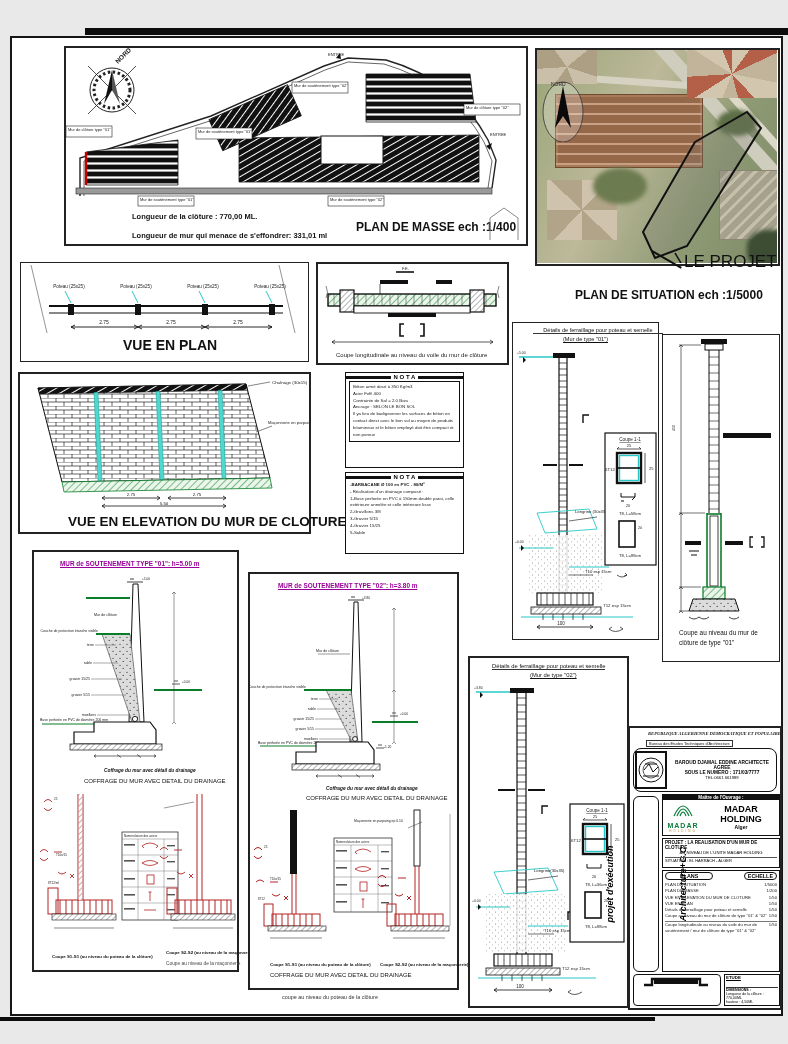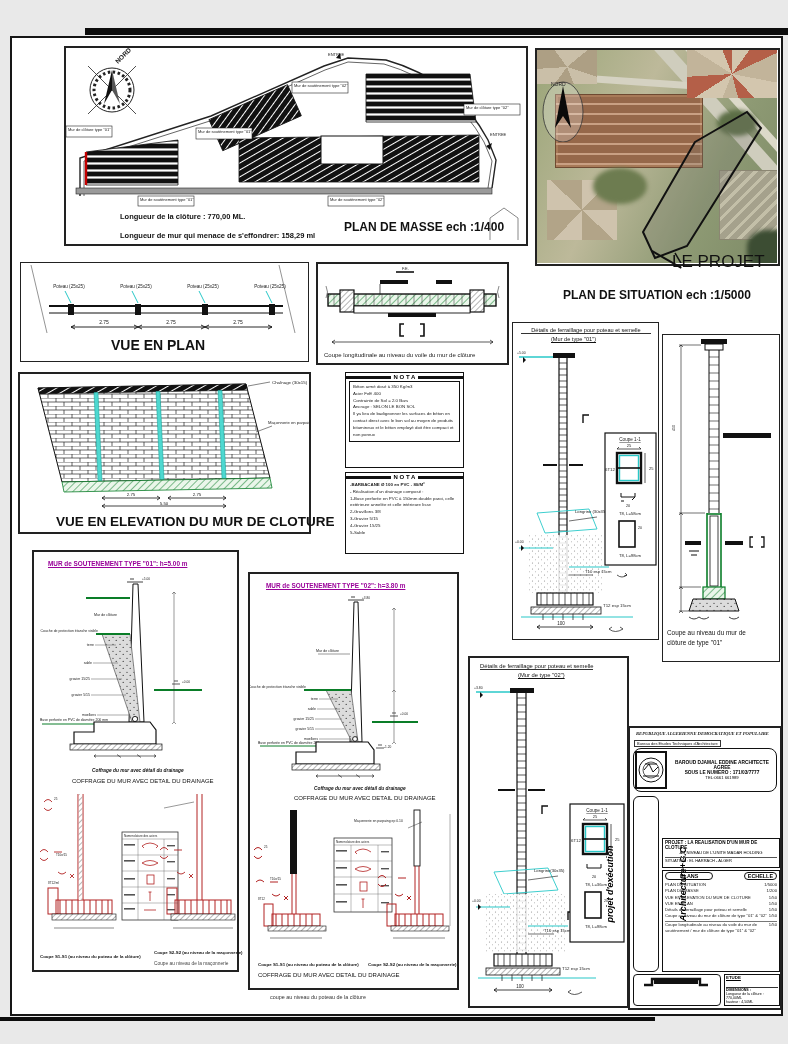--- a/index.html
+++ b/index.html
@@ -1,21 +1,21 @@
 <!DOCTYPE html>
 <html><head>
 <meta charset="utf-8">
 <style>
   * { margin:0; padding:0; box-sizing:border-box; }
   html,body { width:788px; height:1044px; }
   body { font-family:"Liberation Sans", sans-serif; background:#e9e9e9; position:relative; overflow:hidden; }
   .sheet { position:absolute; left:10px; top:36px; width:773px; height:980px; background:#fff; border:2px solid #161616; }
   .abs { position:absolute; }
   .panel { position:absolute; background:#fff; border:1.6px solid #222; }
-  .t { position:absolute; color:#111; white-space:nowrap; }
+  .t { position:absolute; color:#111; white-space:nowrap;margin-left:12px; }
   .cap6 { font-size:6px; color:#222; }
   svg text { font-family:"Liberation Sans", sans-serif; fill:#222; }
   .notabox { position:absolute; border:1.2px solid #111; background:#fff; }
   .nota-head { display:flex; align-items:center; gap:3px; justify-content:center; font-weight:bold; font-size:6px; margin:1px 0; }
   .nota-head:before,.nota-head:after { content:""; flex:1; height:3px; background:#111; }
   .nota-inner { border:1px solid #111; margin:0 3px 3px 3px; padding:2px 3px; }
   .nota-line { font-size:4.4px; color:#222; line-height:1.55; white-space:normal; }
   .vtxt { position:absolute; display:flex; flex-direction:row; align-items:center; justify-content:center; border:1.6px solid #111; border-radius:6px; background:#fff; }
   .vtxt span { transform:rotate(-90deg); transform-origin:center; white-space:nowrap; font-weight:bold; }
   .plans-table { position:absolute; font-size:4.2px; }
@@ -108,21 +108,21 @@
       <circle cx="46" cy="42" r="22" fill="none" stroke="#222" stroke-width="1"></circle>
       <circle cx="46" cy="42" r="18" fill="none" stroke="#222" stroke-width="3" stroke-dasharray="2.5 2.5"></circle>
       <line x1="22" y1="66" x2="70" y2="18" stroke="#222" stroke-width="0.8"></line>
       <line x1="22" y1="18" x2="70" y2="66" stroke="#222" stroke-width="0.8"></line>
       <polygon points="46,42 38,56 46,22" fill="#111"></polygon>
       <polygon points="46,42 54,56 46,22" fill="#555"></polygon>
       <text x="52" y="16" font-size="6.5" font-weight="bold" transform="rotate(-45 52,16)">NORD</text>
     </g>
   </svg>
   <div class="t" style="left:54px;top:164px;font-size:7.5px;font-weight:bold">Longueur de la clôture : 770,00 ML.</div>
-  <div class="t" style="left:54px;top:183px;font-size:7.5px;font-weight:bold">Longueur de mur qui menace de s'effondrer: 158,29 ml</div>
+  <div class="t" style="left:54px;top:183px;font-size:7.5px;font-weight:bold">Longueur de mur qui menace de s'effondrer: 331,01 ml</div>
   <div class="t" style="left:278px;top:172px;font-size:12px;font-weight:bold">PLAN DE MASSE ech :1/400</div>
   <svg class="abs" style="left:420px;top:158px" width="36" height="36">
       <path d="M4,34 L4,12 L18,2 L32,12 L32,34" fill="none" stroke="#888" stroke-width="1"></path>
     </svg>
 </div>
 
 <div class="panel" style="left:535px;top:48px;width:245px;height:218px;border-width:2.5px">
   <div class="sat" style="left:0;top:0;width:240px;height:213px">
     <div class="blk" style="left:118px;top:-20px;width:300px;height:14px;background:#cfcdbd;transform:rotate(48deg);transform-origin:left top"></div>
     <div class="blk" style="left:150px;top:-10px;width:300px;height:8px;background:#dcd9c9;transform:rotate(48deg);transform-origin:left top"></div>
@@ -717,20 +717,36 @@
       <div style="font-size:4.8px;font-weight:bold">SOUS LE NUMERO : 171/03/7777</div>
       <div style="font-size:4.2px">TEL:0661 661989</div>
     </div>
   </div>
 
   <div class="vtxt" style="left:3px;top:68px;width:26px;height:176px">
     <span style="font-size:9px;font-style:italic">projet d'exécution</span>
     <span style="font-size:9px;font-style:italic;margin-left:-2px">Architecture+G.C</span>
   </div>
 
+  <div class="abs" style="left:32px;top:66px;width:118px;height:42px;border:1.2px solid #111">
+    <div style="background:#111;color:#fff;font-size:4.6px;font-weight:bold;text-align:center">Maître de l'Ouvrage :</div>
+    <div style="display:flex;align-items:center">
+      <div style="width:40px;text-align:center">
+        <svg width="26" height="18" viewBox="0 0 26 18">
+            <path d="M4,16 Q13,-4 22,16 M7,16 Q13,2 19,16 M10,16 Q13,8 16,16" stroke="#0a7d3c" stroke-width="1.2" fill="none"></path>
+          </svg>
+        <div style="font-size:7px;font-weight:bold;color:#0a7d3c;letter-spacing:1px">MADAR</div>
+        <div style="font-size:3px;color:#b58a2a;letter-spacing:2px">HOLDING</div>
+      </div>
+      <div style="flex:1;text-align:center">
+        <div style="font-size:9px;font-weight:bold">MADAR HOLDING</div>
+        <div style="font-size:5px;font-weight:bold">Alger</div>
+      </div>
+    </div>
+  </div>
 
   <div class="abs" style="left:32px;top:110px;width:118px;height:30px;border:1.2px solid #111;padding:1px 2px">
     <div style="font-size:4.6px;font-weight:bold">PROJET : LA REALISATION D'UN MUR DE CLOTURE</div>
     <div style="font-size:4.2px;text-align:center">AU NIVEAU DE L'UNITE MADAR HOLDING</div>
     <div style="font-size:4px;border-top:0.5px solid #555;margin-top:2px">SITUATION : EL HARRACH - ALGER</div>
   </div>
 
   <div class="abs" style="left:32px;top:142px;width:118px;height:102px;border:1.2px solid #111;padding:1px 2px">
     <div style="display:flex;justify-content:space-between">
       <span style="border:1px solid #111;border-radius:6px;padding:0 14px;font-size:5.4px;font-weight:bold">PLANS</span>

